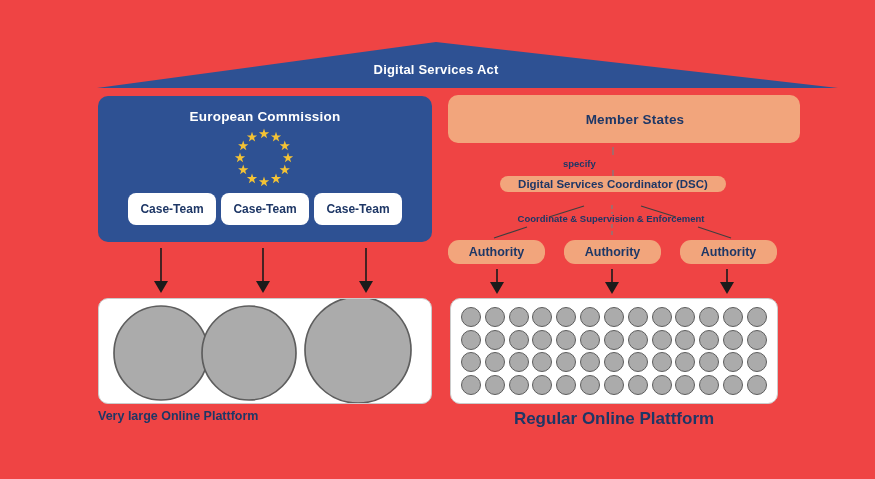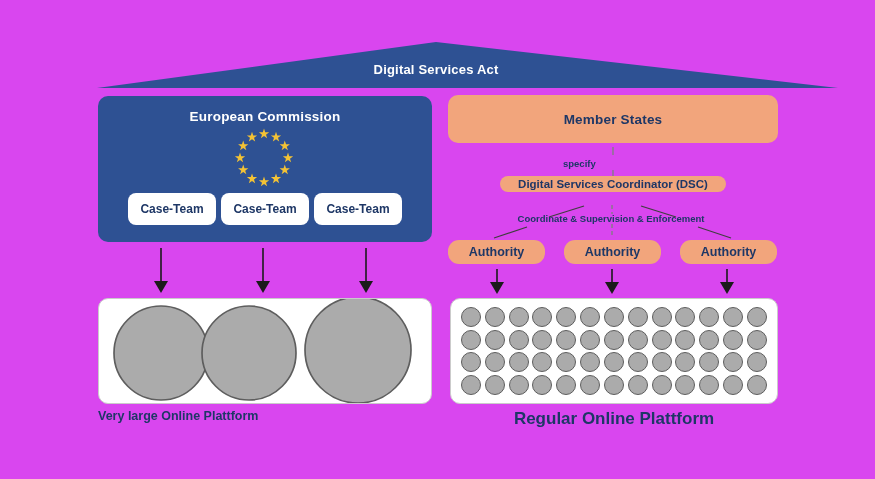--- a/index.html
+++ b/index.html
@@ -1,20 +1,20 @@
 <!DOCTYPE html>
 <html style="--blue: #2E5193; --orange: #F2A57C; --navy: #1E3766; --circle_fill: #ABABAB; --circle_stroke: #5E5E5E; --box_border: #CBCBCB; --star_gold: #F3C235; --line_dark: #3F3F3F; --line_gray: #7F7F7F;"><head>
 <meta charset="utf-8">
 <style>
   html, body { margin: 0; padding: 0; background: #ffffff; }
   #canvas {
     position: relative;
     width: 875px;
     height: 479px;
-    background: #d946ef;
+    background: #ef4444;
     font-family: "Liberation Sans", sans-serif;
     overflow: hidden;
   }
   .abs { position: absolute; }
 
   
   #shape-layer {
     position: absolute;
     left: 0; top: 0;
     width: 875px; height: 479px;
@@ -51,21 +51,21 @@
   }
   .case-team {
     width: 88px; height: 32px; background: #ffffff; border-radius: 8px;
     display: flex; align-items: center; justify-content: center;
     color: var(--navy); font-weight: bold; font-size: 12px;
   }
   #ms-box {
     left: 448px; top: 95px; width: 330px; height: 48px;
     background: var(--orange); border-radius: 10px;
     display: flex; align-items: center; justify-content: center;
-    color: var(--navy); font-size: 13.5px; font-weight: bold; letter-spacing: 0.2px;
+    color: var(--navy); font-size: 13.5px; font-weight: bold; letter-spacing: 0.2px; padding-left: 22px;
   }
   #specify-label {
     left: 563px; top: 158px; width: 100px;
     color: var(--navy);
     font-size: 9.5px; font-weight: bold; line-height: 11px;
   }
   #dsc-box {
     left: 500px; top: 176px; width: 226px; height: 16px;
     background: var(--orange); border-radius: 8px;
     display: flex; align-items: center; justify-content: center;

